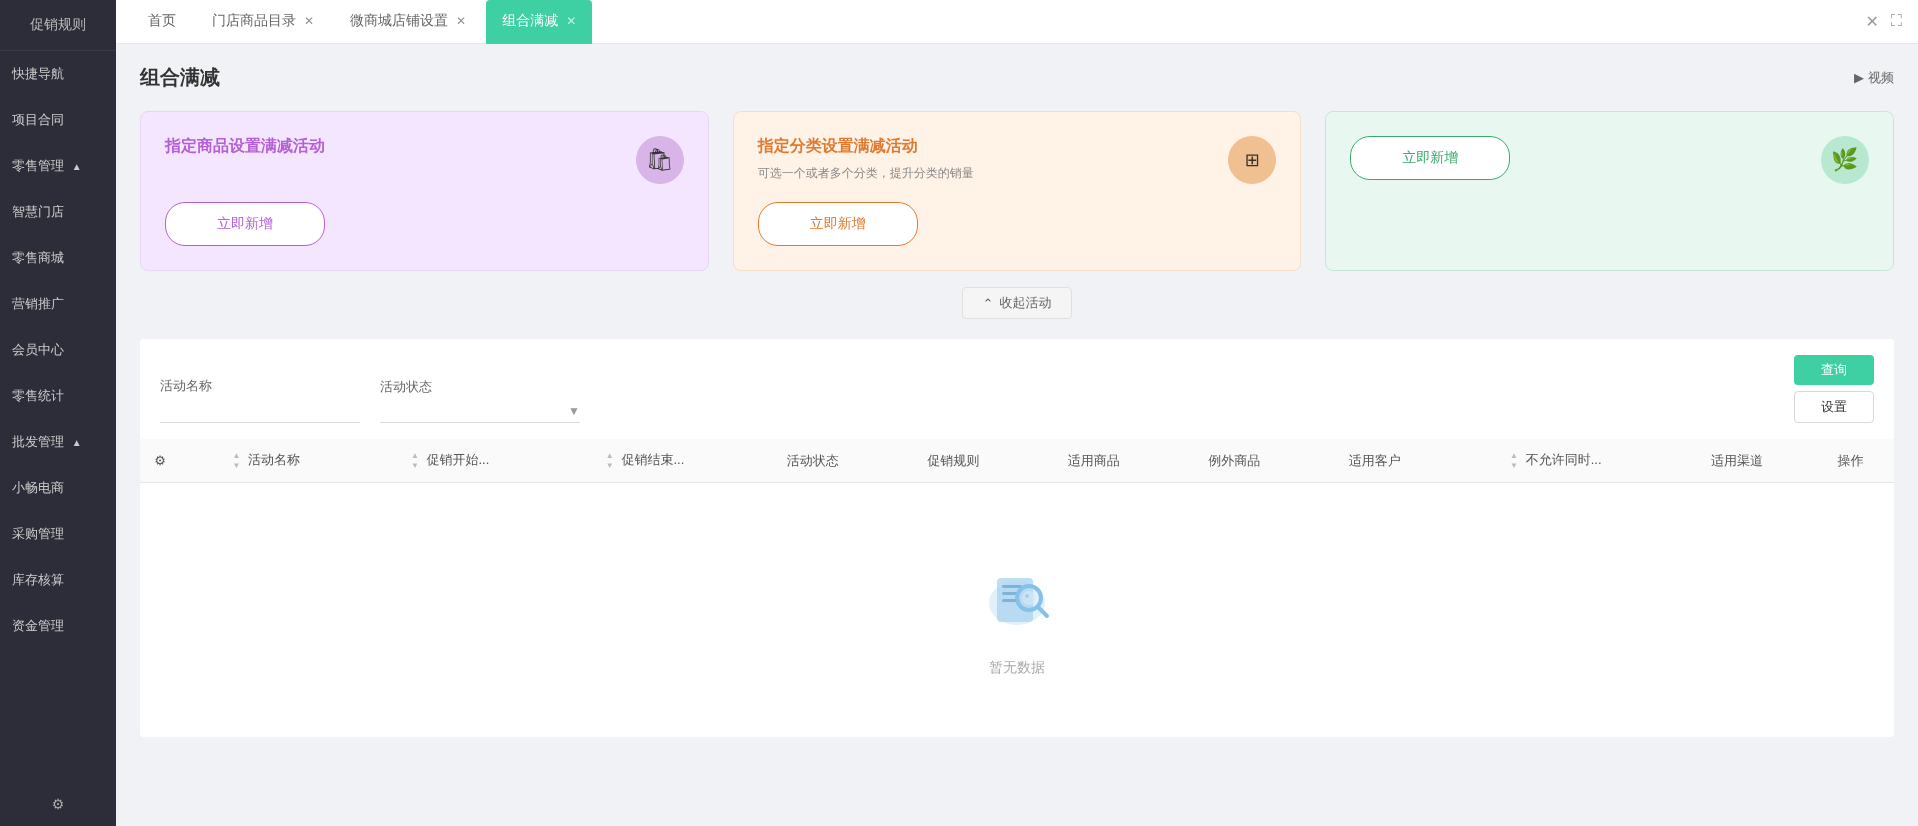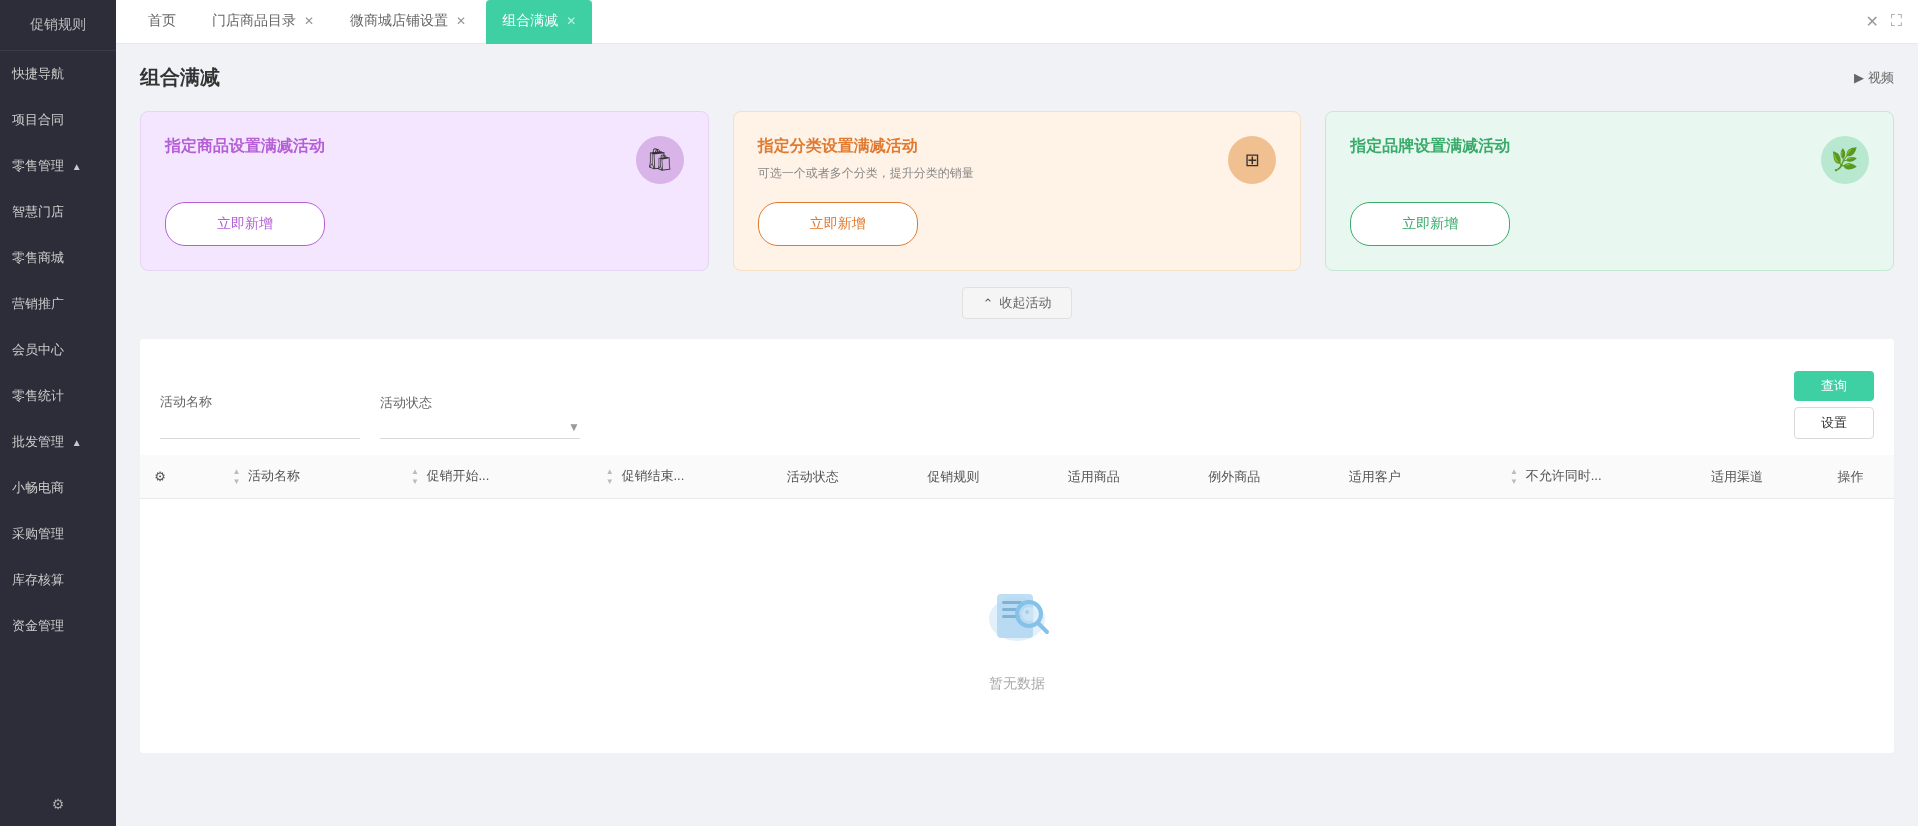--- a/index.html
+++ b/index.html
@@ -245,21 +245,20 @@
       padding: 4px 0;
       cursor: pointer;
       justify-content: space-between;
     }
     .form-select-text { font-size: 13px; color: #bbb; }
     .search-buttons {
       margin-left: auto;
       display: flex;
       flex-direction: column;
       gap: 6px;
-      margin-top: 16px;
     }
     .btn-query {
       background: #3ecfa3;
       color: #fff;
       border: none;
       border-radius: 4px;
       padding: 6px 24px;
       font-size: 13px;
       cursor: pointer;
       width: 80px;
@@ -426,21 +425,20 @@
 
       <div class="activity-card card-orange">
         <div class="card-icon" style="font-size:18px;">⊞</div>
         <div class="card-title">指定分类设置满减活动</div>
         <div class="card-desc">可选一个或者多个分类，提升分类的销量</div>
         <button class="card-btn">立即新增</button>
       </div>
 
       <div class="activity-card card-green">
         <div class="card-icon">🌿</div>
-        <div class="card-title">指定品牌设置满减活动</div>
         <button class="card-btn">立即新增</button>
       </div>
 
     </div>
 
     <div class="collapse-bar">
       <button class="collapse-btn">
         <span>⌃</span>
         <span>收起活动</span>
       </button>

